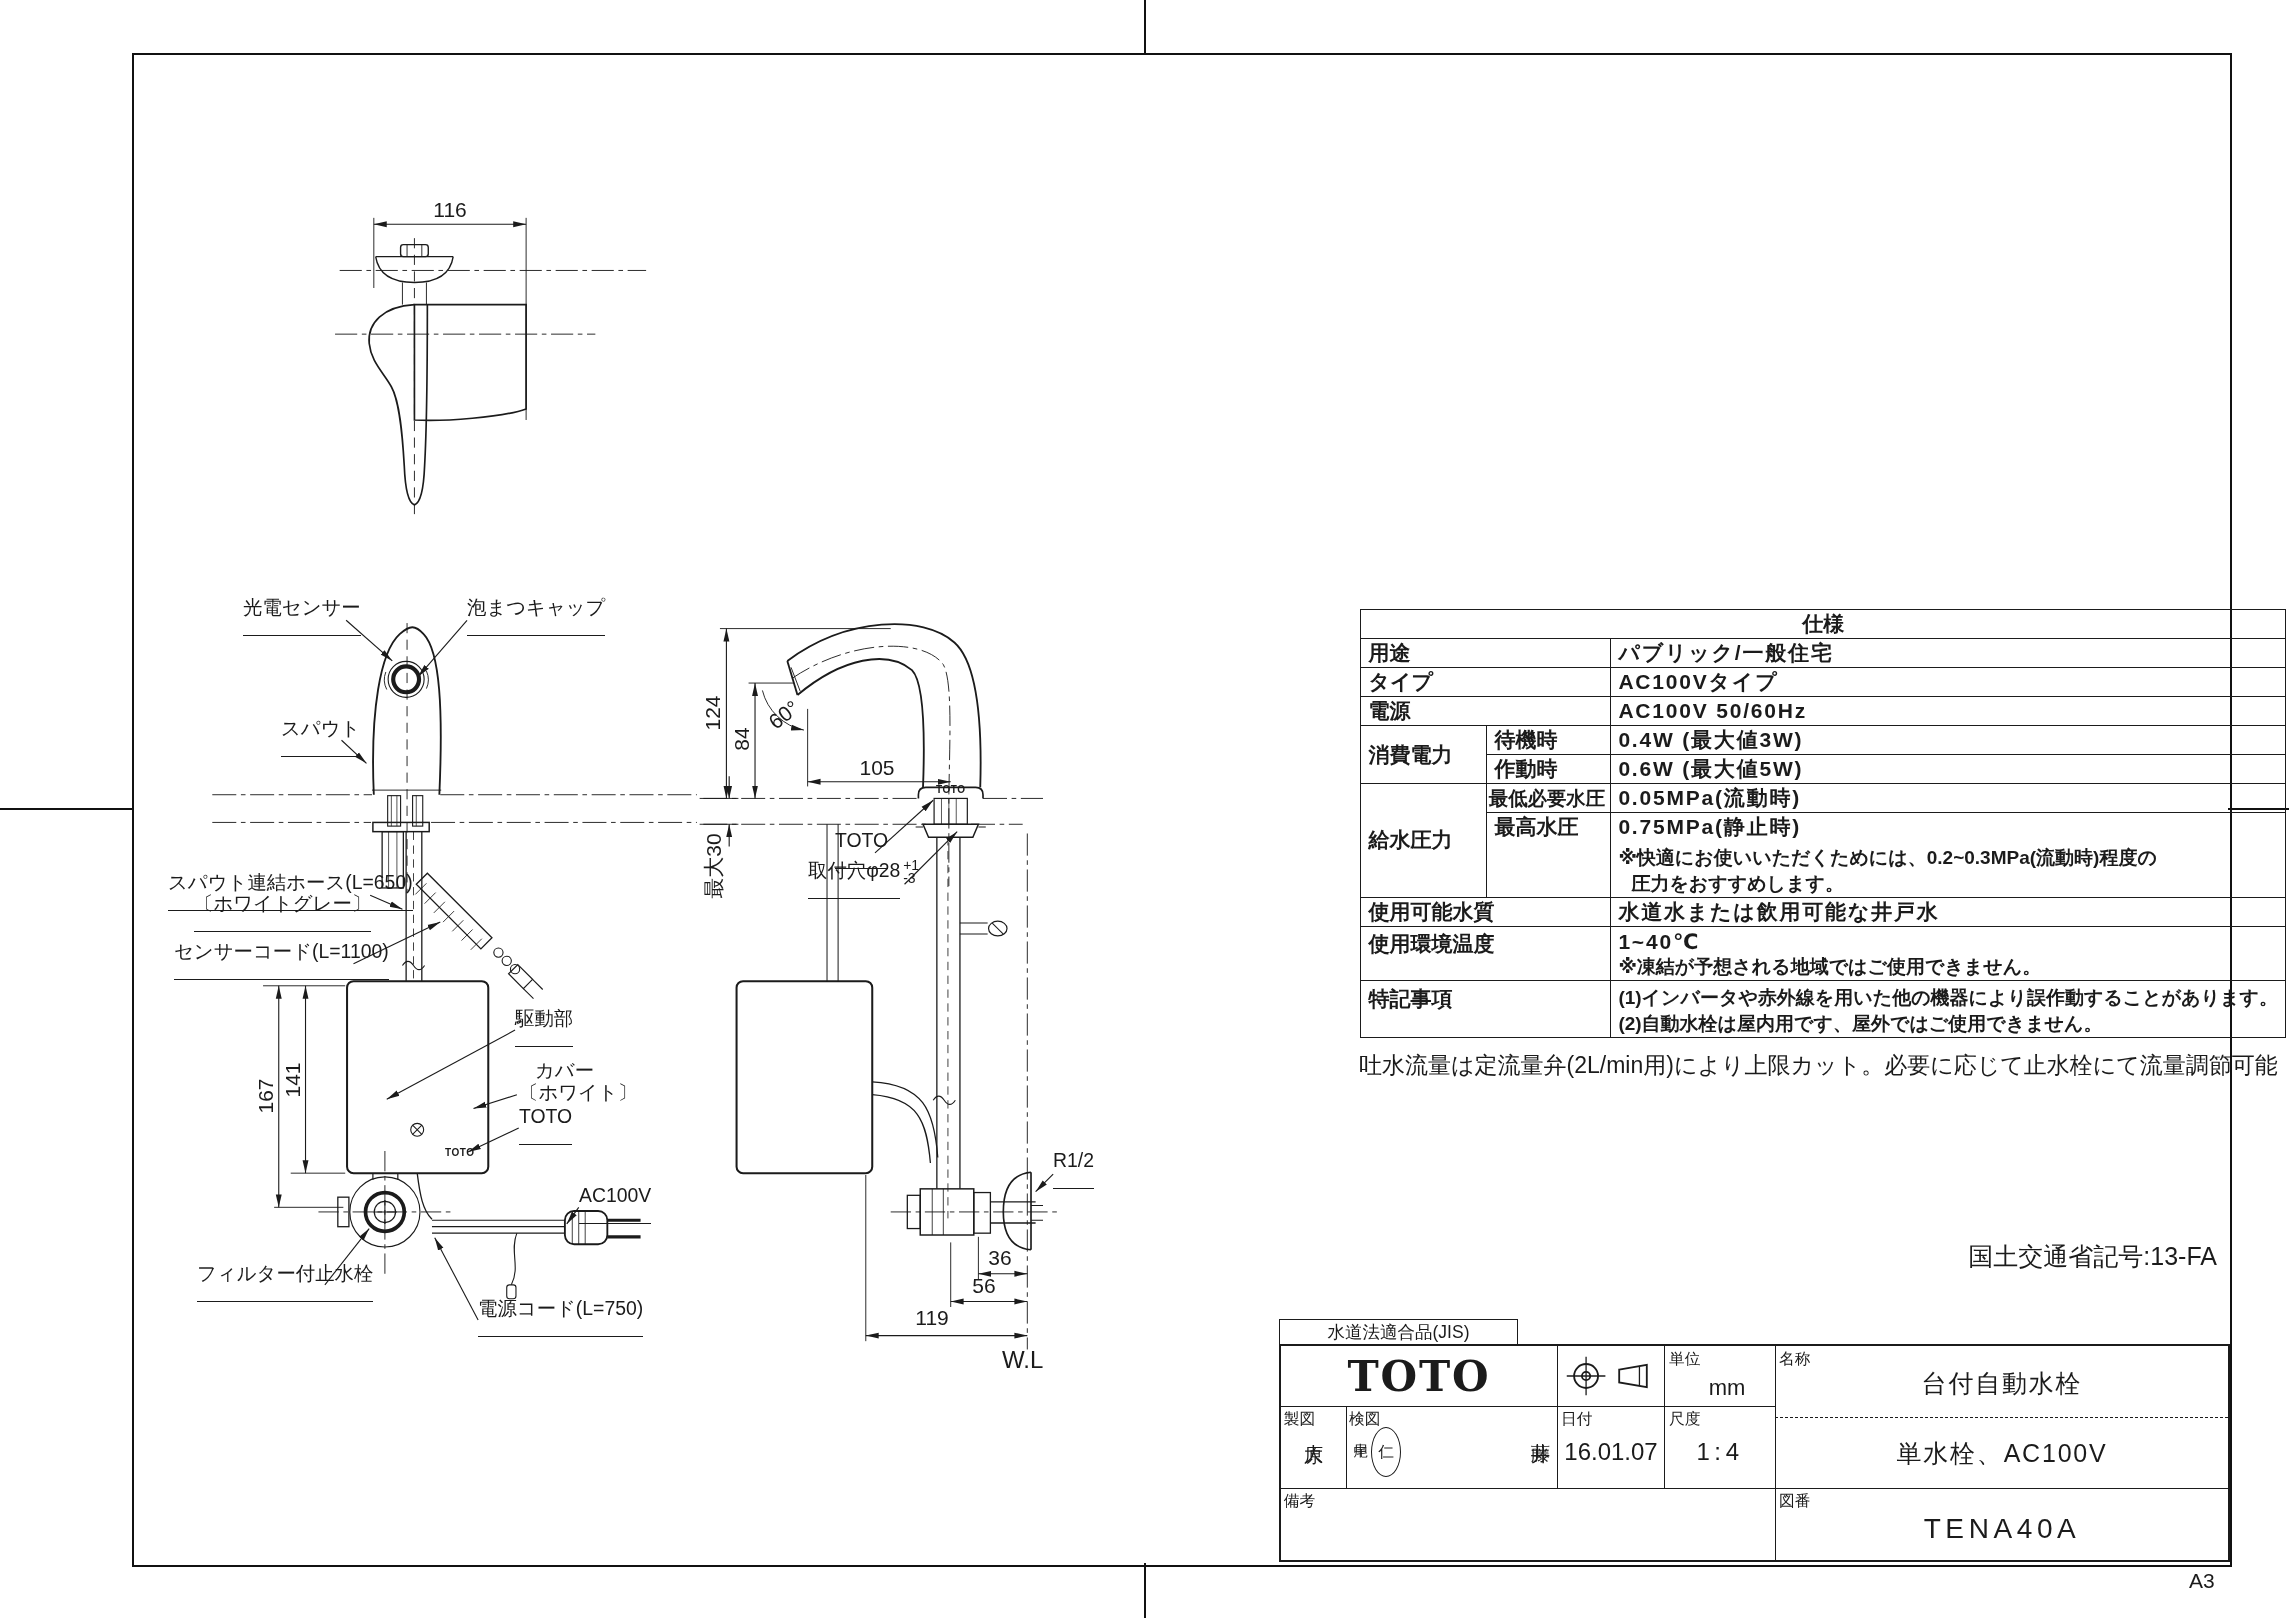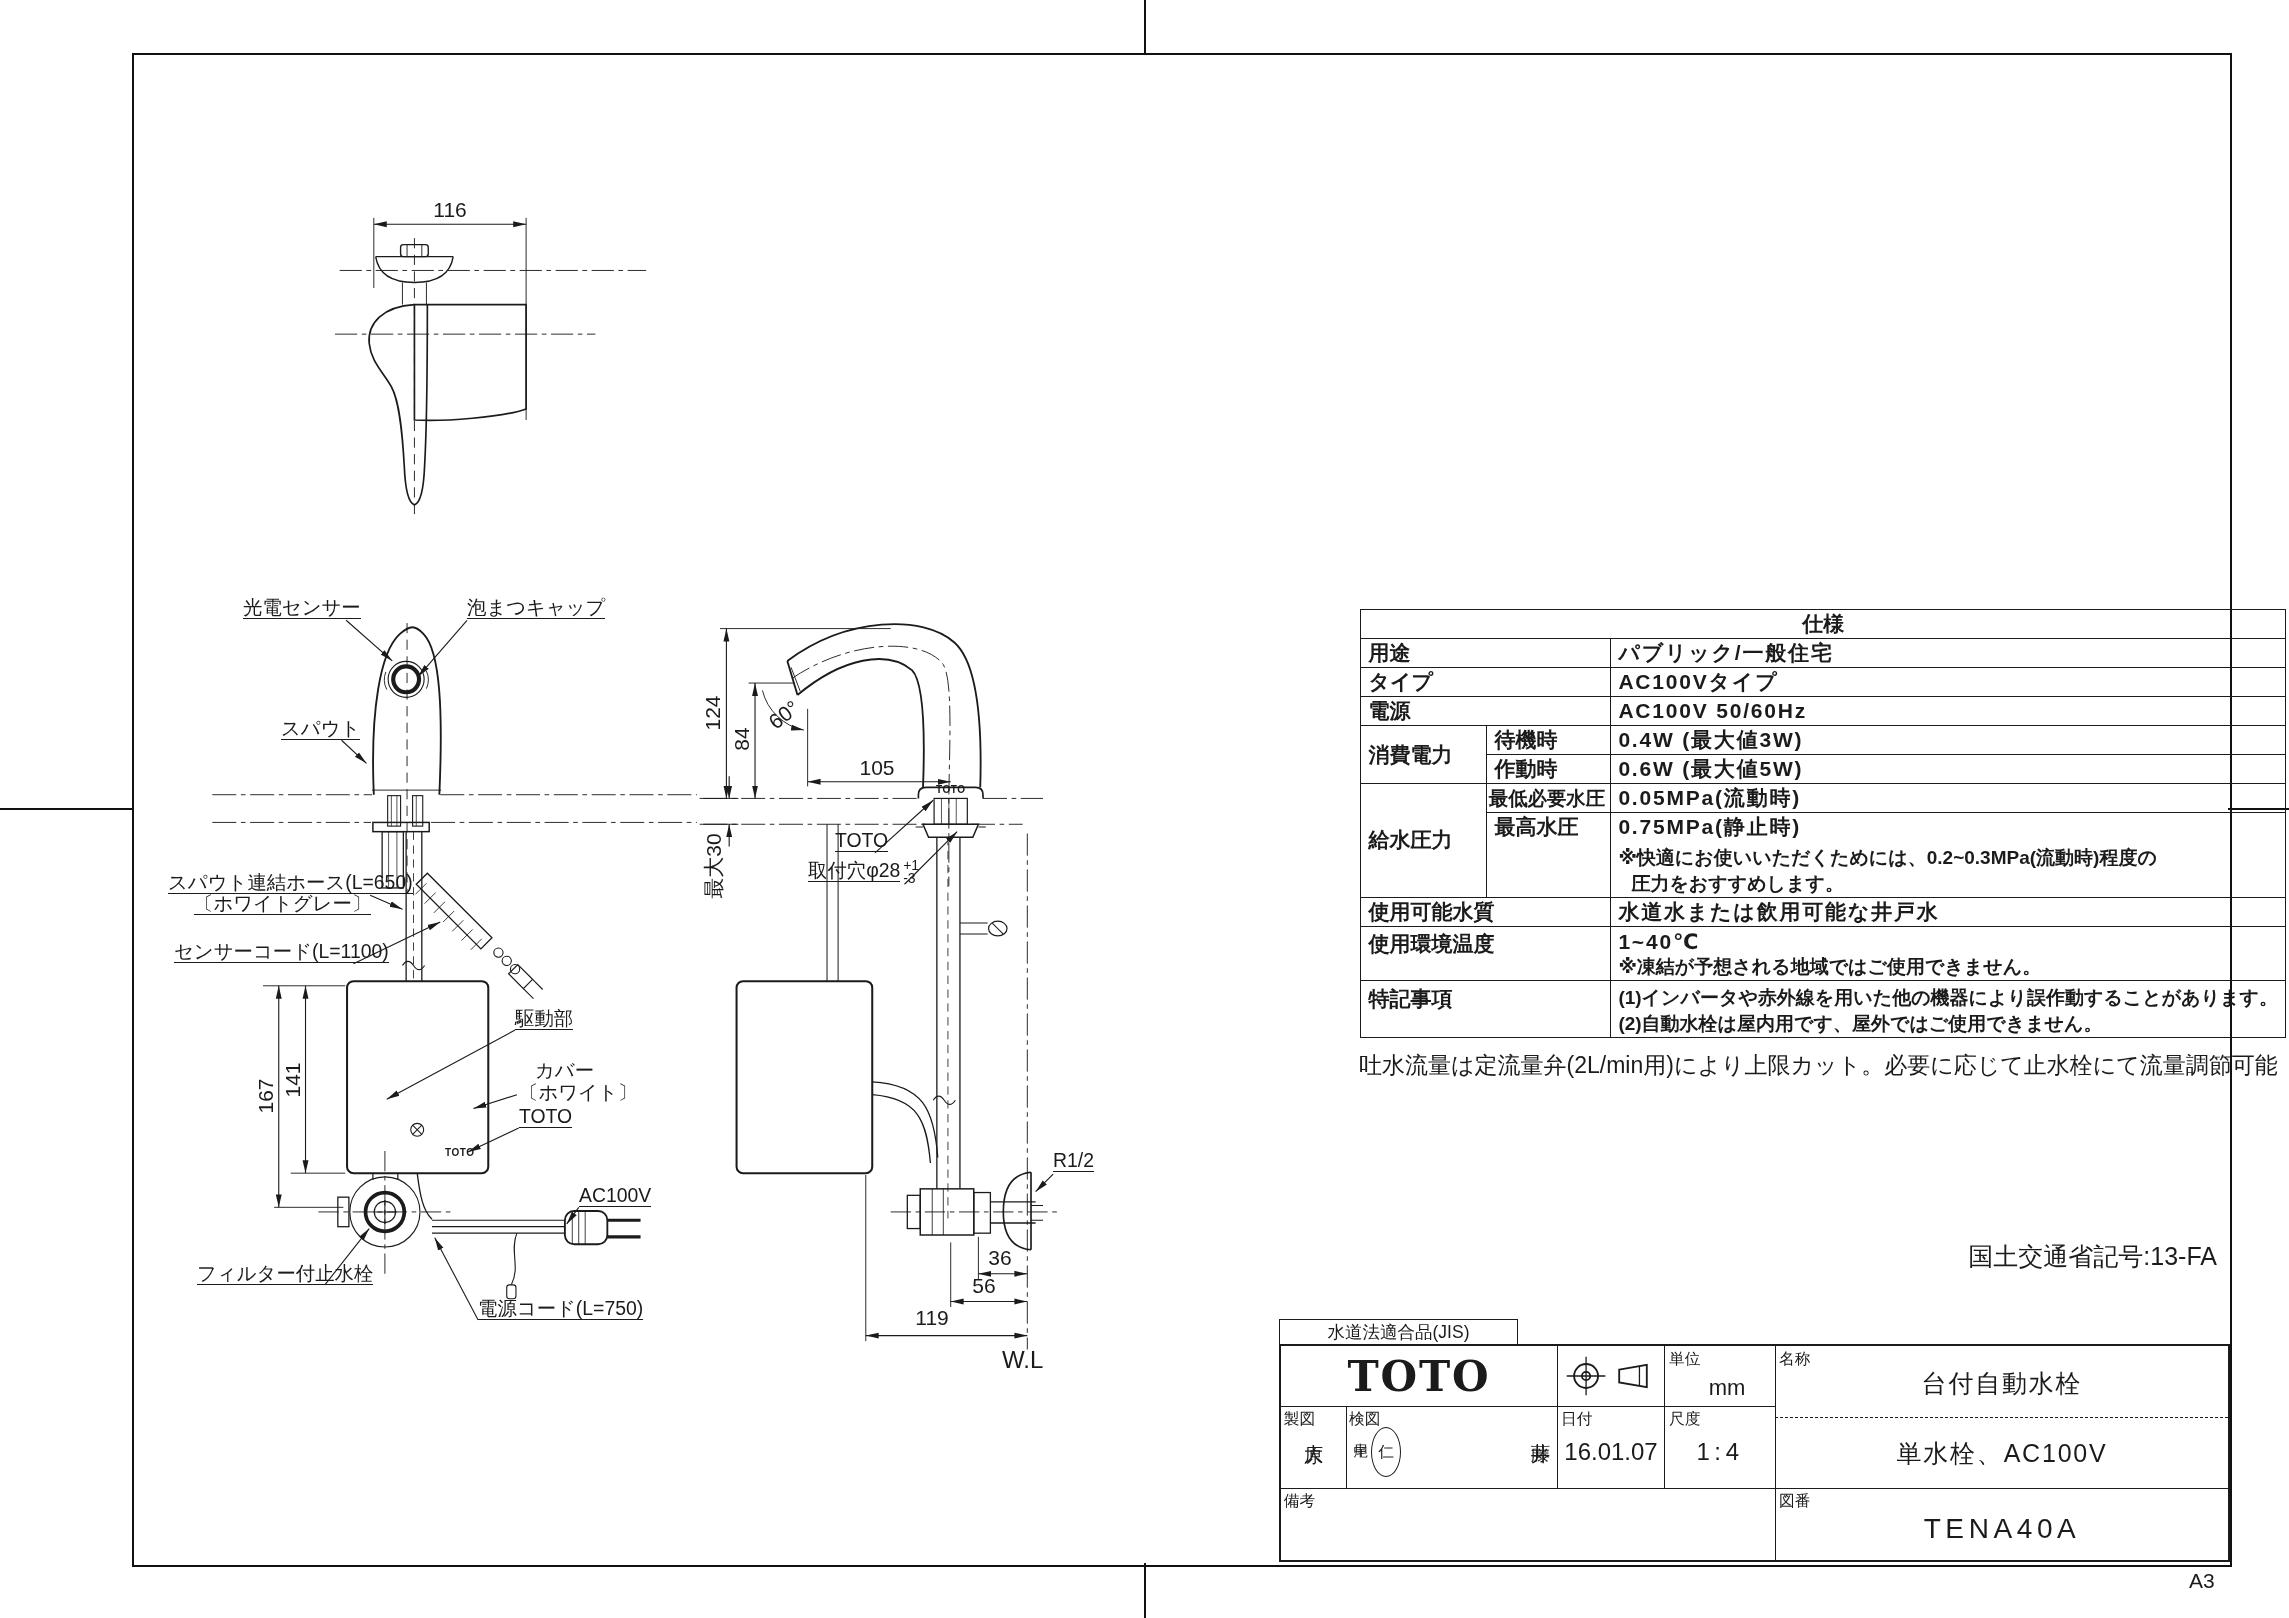--- a/index.html
+++ b/index.html
@@ -2,21 +2,21 @@
 <html style="font-size:14.8px"><head>
 <meta charset="utf-8">
 <style>
   html,body{margin:0;padding:0;background:#e8e8e8;}
   #sheet{position:relative;width:2290px;height:1619px;background:#ffffff;overflow:hidden;
          font-family:"Liberation Sans","DejaVu Sans",sans-serif;color:#1b1b1b;}
   #frame{position:absolute;left:132px;top:53px;width:2096px;height:1510px;border:2.8px solid #111;}
   .cmark{position:absolute;background:#111;}
   svg.art{position:absolute;left:0;top:0;}
   .lbl{position:absolute;font-size:19.4px;line-height:1.15;white-space:nowrap;color:#1b1b1b;}
-  .ul{border-bottom:1.5px solid #1b1b1b;padding-bottom:0;}
+  .ul{border-bottom:1.5px solid #1b1b1b;padding-bottom:17px;}
   .dim{position:absolute;font-size:21px;white-space:nowrap;transform:translate(-50%,-50%);}
   .dim.v{transform:translate(-50%,-50%) rotate(-90deg);}
   .dim.a60{transform:translate(-50%,-50%) rotate(-38deg);}
   .molded{position:absolute;font-size:10px;font-weight:bold;letter-spacing:0.5px;}
   .tolwrap{display:inline-block;vertical-align:middle;line-height:.9;font-size:14px;margin-left:2.8px;}
   .tolwrap span{display:block;}
   
   #spec{position:absolute;left:1360px;top:609px;border-collapse:collapse;table-layout:fixed;}
   #spec td,#spec th{border:1.7px solid #1b1b1b;font-weight:bold;font-size:21px;padding:0 7.4px;
                     overflow:hidden;white-space:nowrap;}

